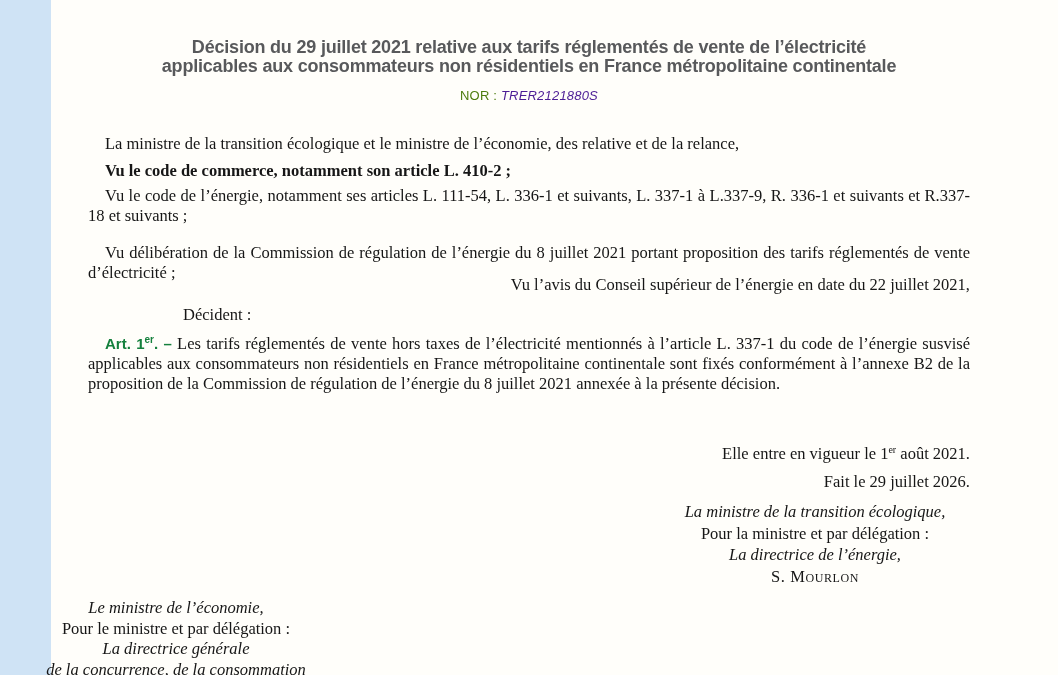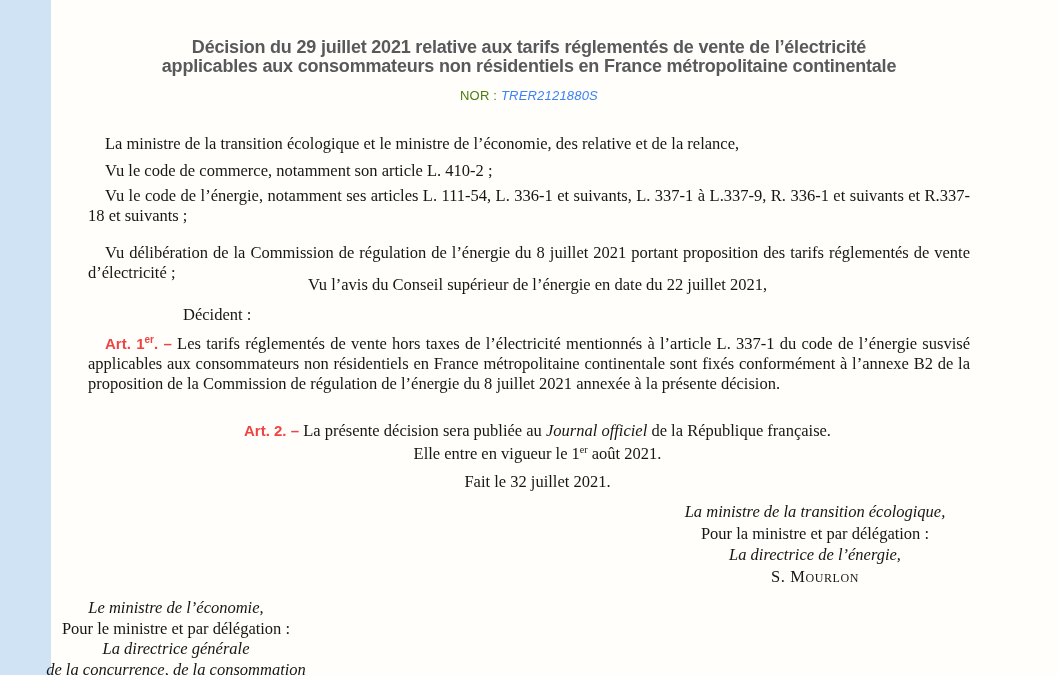--- a/index.html
+++ b/index.html
@@ -35,40 +35,40 @@
     letter-spacing: -0.2px;
   }
   .nor-line {
     top: 40px;
     text-align: center;
     font-family: "Liberation Sans", sans-serif;
     font-size: 13px;
     letter-spacing: 0.2px;
   }
   .nor-label { color: #4d7c0f; }
-  .nor-value { color: #3b82f6; font-style: italic; text-align: center; }
+  .nor-value { color: #4c1d95; font-style: italic; text-align: center; }
 
   .para {
     font-size: 16.5px;
     line-height: 20px;
     text-align: justify;
     text-indent: 17px;
   }
-  .single { text-align: center; }
+  .single { text-align: right; }
 
   .decident {
     top: 257px;
     left: 95px;
     font-size: 16.5px;
   }
   .art-label {
     font-family: "Liberation Sans", sans-serif;
     font-weight: bold;
     font-size: 15px;
-    color: #ef4444;
+    color: #15803d;
   }
   .art-label sup, .sup {
     font-size: 10px;
     vertical-align: super;
     line-height: 0;
   }
   .italic { font-style: italic; }
 
   .sig {
     text-align: center;
@@ -88,21 +88,21 @@
   }
   .sig .roman { font-style: normal; }
   .sig .italic { font-style: italic; }
   .sig .name {
     font-style: normal;
     font-variant: small-caps;
     letter-spacing: 0.6px;
   }
 
   .p-ministre { top: 86px; }
-  .p-vu1 { top: 113px; }
+  .p-vu1 { top: 113px; font-weight: bold; }
   .p-vu2 { top: 138px; }
   .p-vu3 { top: 195px; }
   .p-vu4 { top: 227px; }
   .p-art1 { top: 286px; }
   .p-art2 { top: 373px; }
   .p-elle { top: 396px; }
   .p-fait { top: 424px; }
 </style>
 </head>
 <body>
@@ -125,29 +125,26 @@
   <div class="abs para p-vu2">Vu le code de l’énergie, notamment ses articles L. 111-54, L. 336-1 et suivants, L. 337-1 à L.337-9, R. 336-1 et suivants et R.337-18 et suivants ;</div>
   <div class="abs para p-vu3">Vu délibération de la Commission de régulation de l’énergie du 8 juillet 2021 portant proposition des tarifs réglementés de vente d’électricité ;</div>
   <div class="abs para p-vu4 single">Vu l’avis du Conseil supérieur de l’énergie en date du 22 juillet 2021,</div>
 
   <div class="abs decident">Décident :</div>
 
   <div class="abs para p-art1">
     <span class="art-label"><span>Art. 1</span><sup>er</sup><span>. – </span></span><span>Les tarifs réglementés de vente hors taxes de l’électricité mentionnés à l’article L. 337-1 du code de l’énergie susvisé applicables aux consommateurs non résidentiels en France métropolitaine continentale sont fixés conformément à l’annexe B2 de la proposition de la Commission de régulation de l’énergie du 8 juillet 2021 annexée à la présente décision.</span>
   </div>
 
-  <div class="abs para p-art2 single">
-    <span class="art-label"><span>Art. 2</span><span>. – </span></span><span>La présente décision sera publiée au </span><span class="italic">Journal officiel</span><span> de la République française.</span>
-  </div>
 
   <div class="abs para p-elle single">
     <span>Elle entre en vigueur le 1</span><sup class="sup">er</sup><span> août 2021.</span>
   </div>
 
-  <div class="abs para p-fait single">Fait le 32 juillet 2021.</div>
+  <div class="abs para p-fait single">Fait le 29 juillet 2026.</div>
 
   <div class="abs sig sig-right">
     <div class="italic">La ministre de la transition écologique,</div>
     <div class="roman">Pour la ministre et par délégation :</div>
     <div class="italic">La directrice de l’énergie,</div>
     <div class="name">S. Mourlon</div>
   </div>
 
   <div class="abs sig sig-left">
     <div class="italic">Le ministre de l’économie,</div>

